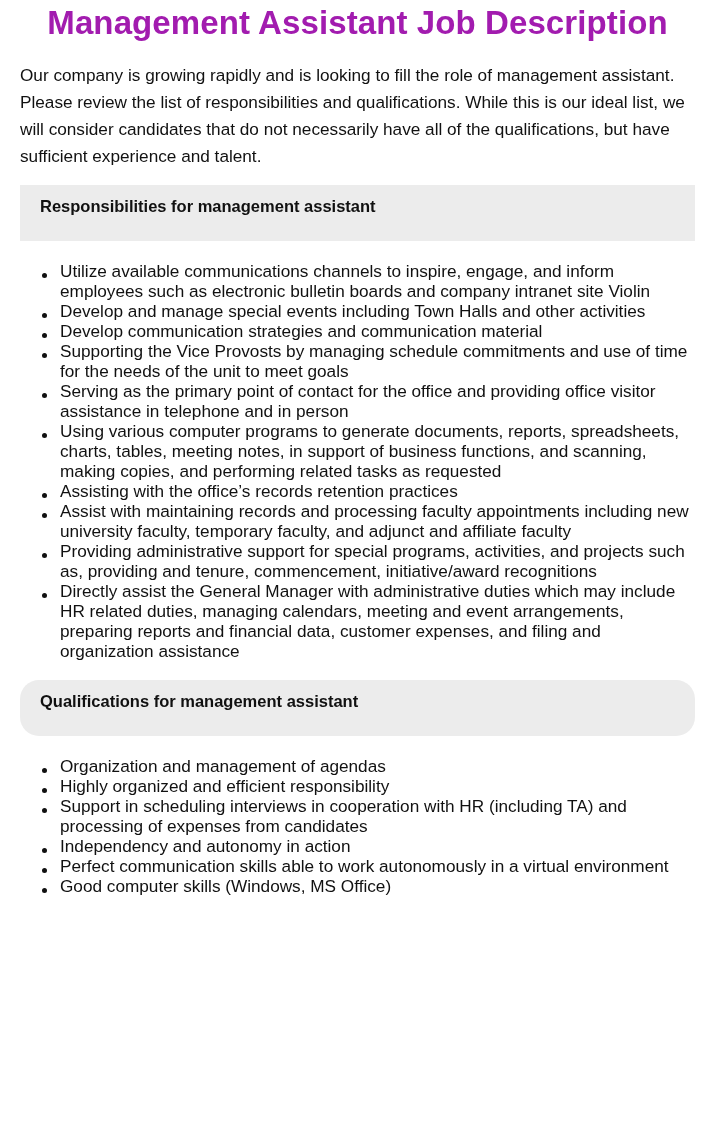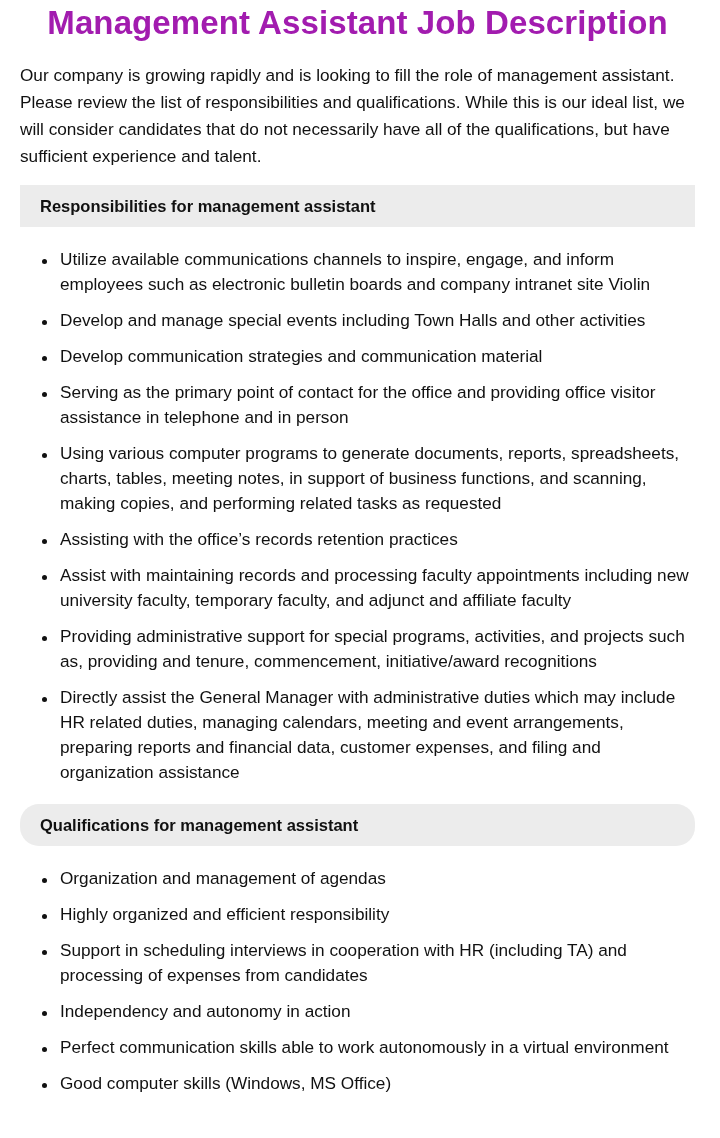--- a/index.html
+++ b/index.html
@@ -22,37 +22,36 @@
     letter-spacing: 0.1px;
   }
   .intro {
     margin: 18px 0 0 0;
     font-size: 17.2px;
     line-height: 27px;
   }
   .section-header {
     margin-top: 15px;
     background: #ececec;
-    height: 42px;
+    height: 56px;
     line-height: 42px;
     padding-left: 20px;
     font-size: 16.5px;
     font-weight: bold;
     color: #111111;
   }
   ul.items {
     list-style: none;
     margin: 20px 0 0 0;
     padding: 0 0 0 40px;
   }
   ul.items li {
     position: relative;
     font-size: 17.2px;
-    line-height: 25px;
-    margin-top: 11px;
+    line-height: 20px;
   }
   ul.items li::before {
     content: "";
     position: absolute;
     left: -18px;
     top: 12px;
     width: 5px;
     height: 5px;
     border-radius: 50%;
     background: #111111;
@@ -65,20 +64,21 @@
 
 <div class="page">
   <h1>Management Assistant Job Description</h1>
   <p class="intro">Our company is growing rapidly and is looking to fill the role of management assistant. Please review the list of responsibilities and qualifications. While this is our ideal list, we will consider candidates that do not necessarily have all of the qualifications, but have sufficient experience and talent.</p>
 
   <div class="section-header">Responsibilities for management assistant</div>
   <ul class="items resp">
     <li>Utilize available communications channels to inspire, engage, and inform employees such as electronic bulletin boards and company intranet site Violin</li>
     <li>Develop and manage special events including Town Halls and other activities</li>
     <li>Develop communication strategies and communication material</li>
+    <li>Supporting the Vice Provosts by managing schedule commitments and use of time for the needs of the unit to meet goals</li>
     <li>Serving as the primary point of contact for the office and providing office visitor assistance in telephone and in person</li>
     <li>Using various computer programs to generate documents, reports, spreadsheets, charts, tables, meeting notes, in support of business functions, and scanning, making copies, and performing related tasks as requested</li>
     <li>Assisting with the office’s records retention practices</li>
     <li>Assist with maintaining records and processing faculty appointments including new university faculty, temporary faculty, and adjunct and affiliate faculty</li>
     <li>Providing administrative support for special programs, activities, and projects such as, providing and tenure, commencement, initiative/award recognitions</li>
     <li>Directly assist the General Manager with administrative duties which may include HR related duties, managing calendars, meeting and event arrangements, preparing reports and financial data, customer expenses, and filing and organization assistance</li>
   </ul>
 
   <div class="section-header quals-header">Qualifications for management assistant</div>
   <ul class="items">

